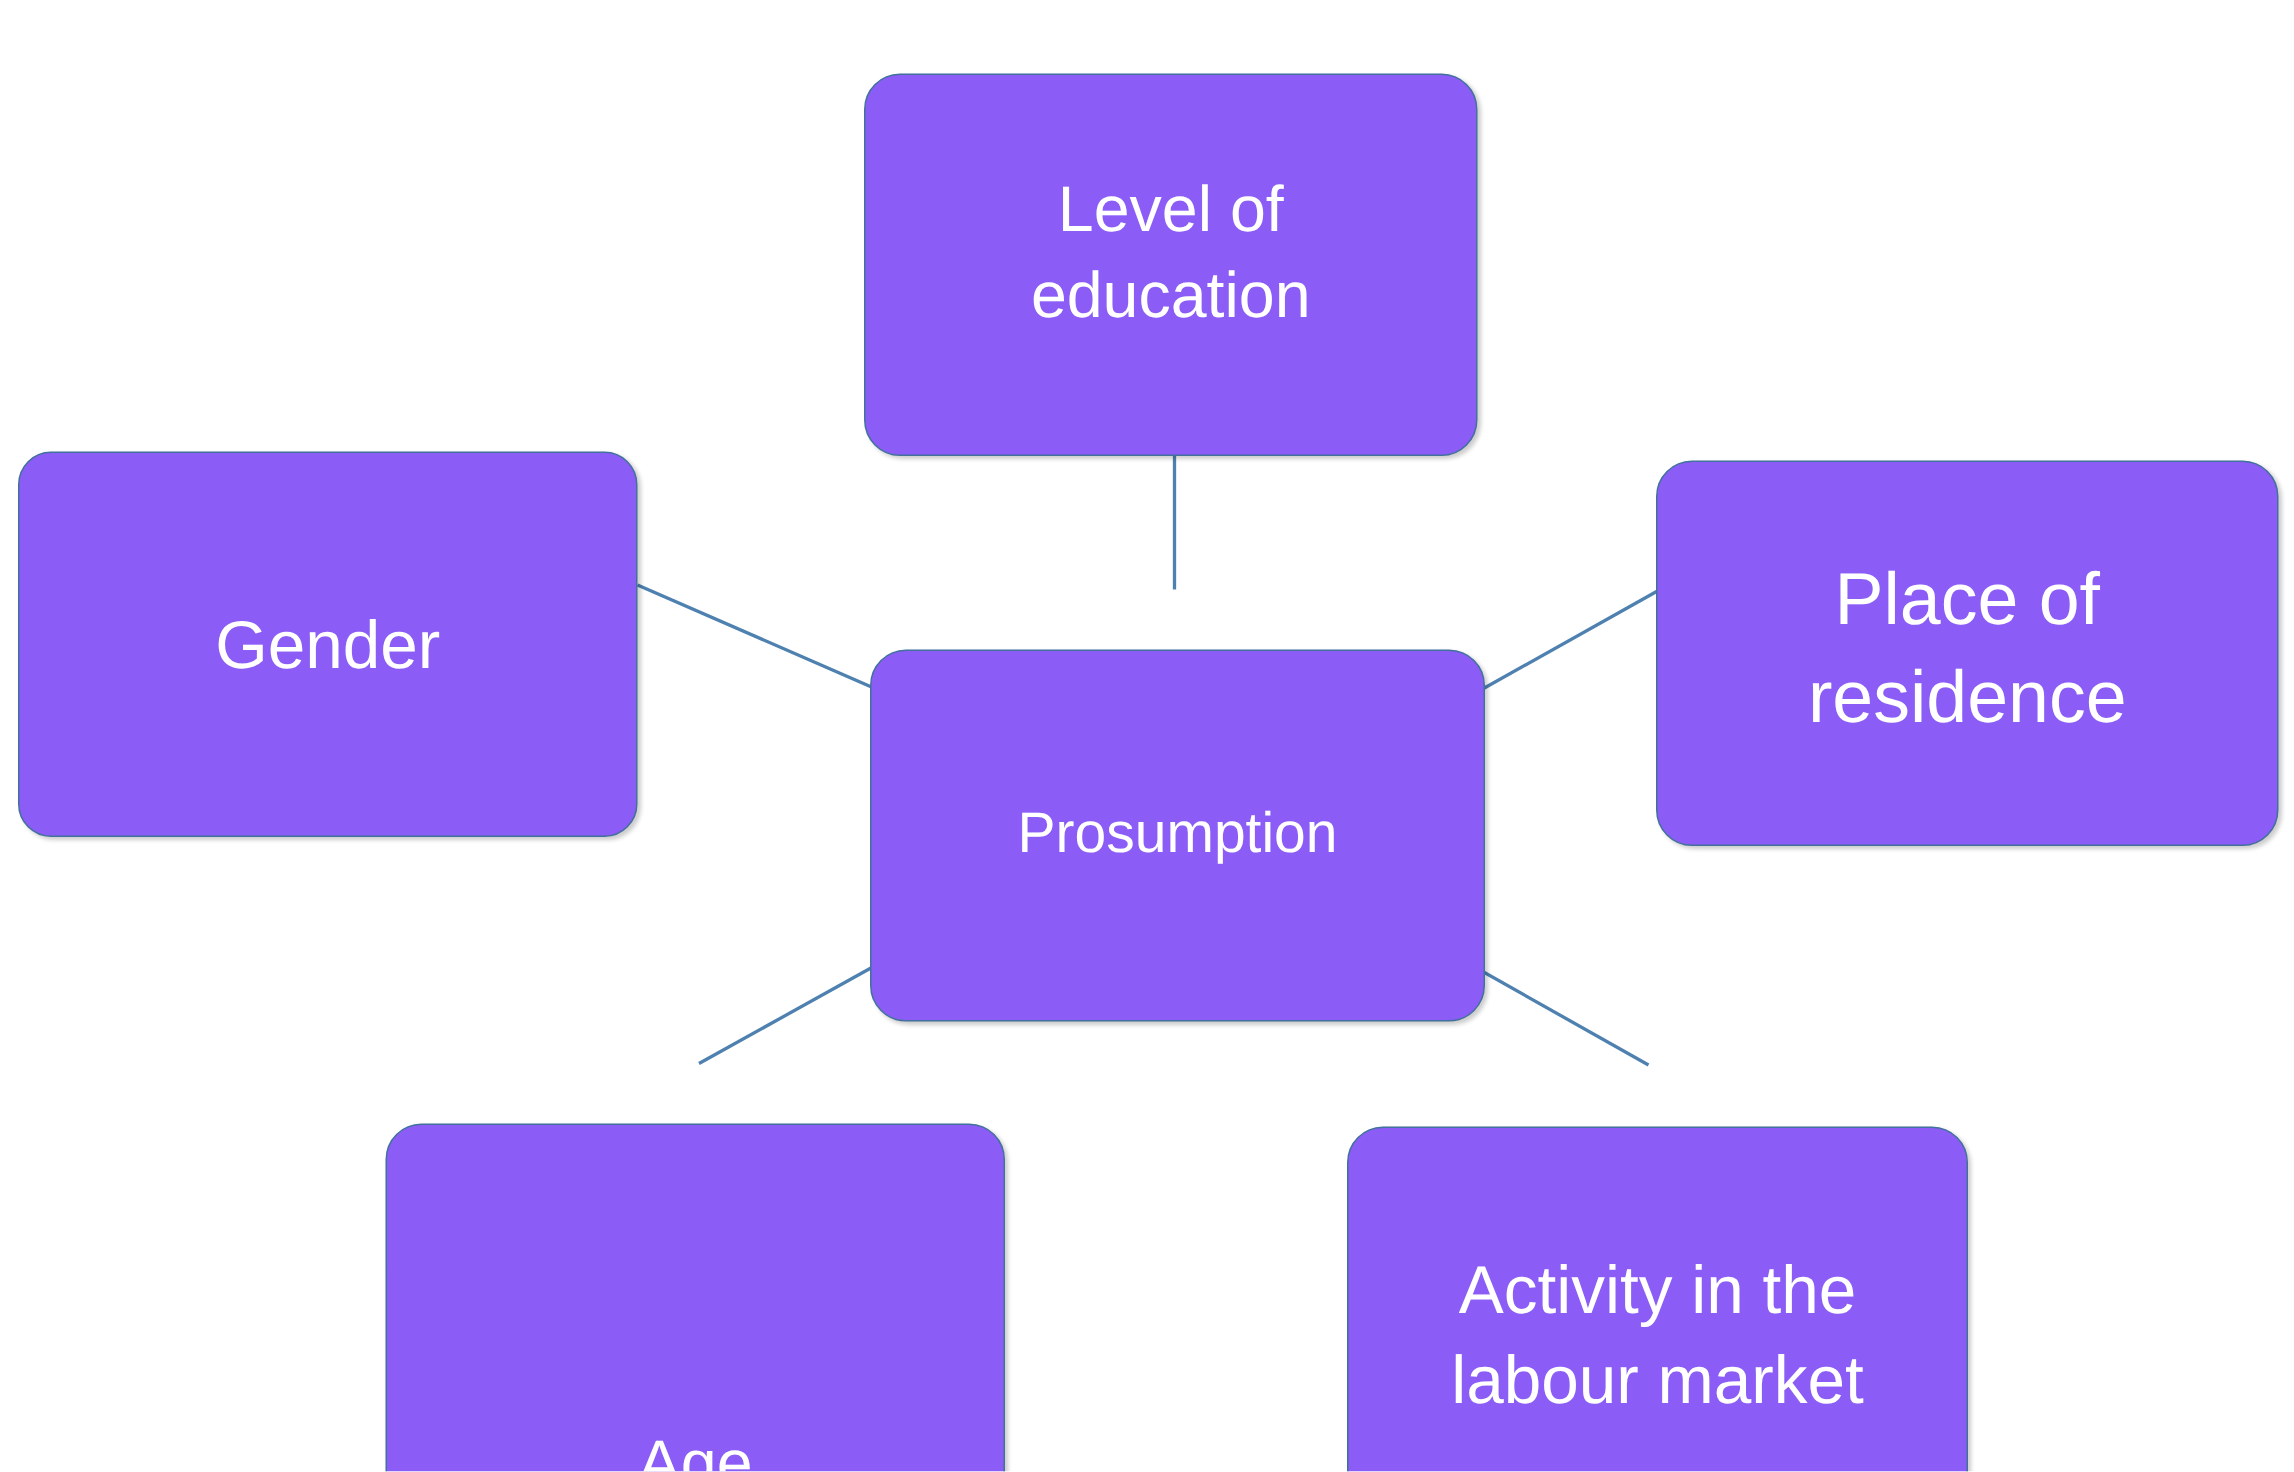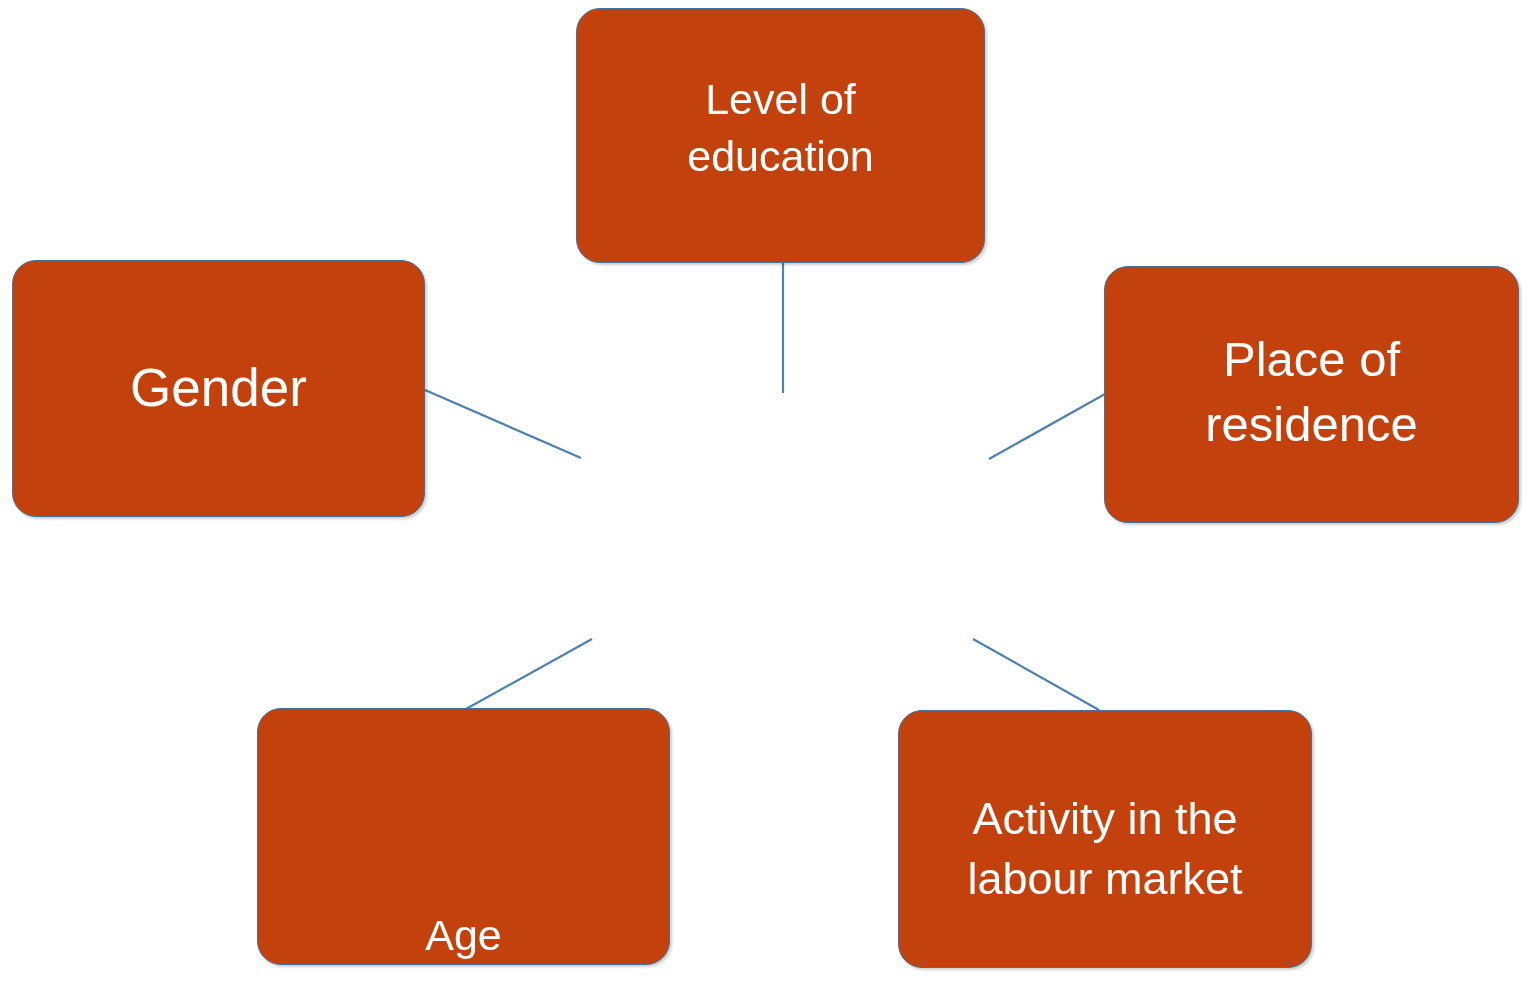--- a/index.html
+++ b/index.html
@@ -21,48 +21,50 @@
     position: absolute;
     left: 0;
     top: 0;
     width: 1529px;
     height: 981px;
     pointer-events: none;
   }
   .node {
     position: absolute;
     box-sizing: border-box;
-    background: #c2410c;
+    background: #8b5cf6;
     border: 1.5px solid #41719C;
     border-radius: 24px;
     color: #ffffff;
     display: flex;
     align-items: center;
     justify-content: center;
     text-align: center;
     line-height: 1.33;
     font-weight: 400;
     box-shadow: 2px 2px 3px rgba(0,0,0,0.20);
     z-index: 2;
+    margin-top: 41px;
   }
   .node-label {
     display: block;
     white-space: pre-line;
     padding: 0 14px;
   }
   
   #node-education {
     left: 576px; top: 8px; width: 409px; height: 255px;
     font-size: 43px;
     align-items: flex-start;
     padding-top: 62px;
   }
   #node-gender {
     left: 12px; top: 260px; width: 413px; height: 257px;
-    font-size: 53px;
+    font-size: 45px;
+    border-radius: 22px;
   }
   #node-residence {
     left: 1104px; top: 266px; width: 415px; height: 257px;
     font-size: 49px;
     align-items: flex-start;
     padding-top: 60px;
   }
   #node-prosumption {
     left: 580px; top: 392px; width: 410px; height: 248px;
     font-size: 38px;
@@ -101,20 +103,23 @@
 
   <div class="node" id="node-gender">
     <span class="node-label">Gender</span>
   </div>
 
   <div class="node" id="node-residence">
     <span class="node-label">Place of
 residence</span>
   </div>
 
+  <div class="node" id="node-prosumption">
+    <span class="node-label">Prosumption</span>
+  </div>
 
   <div class="node" id="node-age">
     <span class="node-label">Age</span>
   </div>
 
   <div class="node" id="node-activity">
     <span class="node-label">Activity in the
 labour market</span>
   </div>
 

